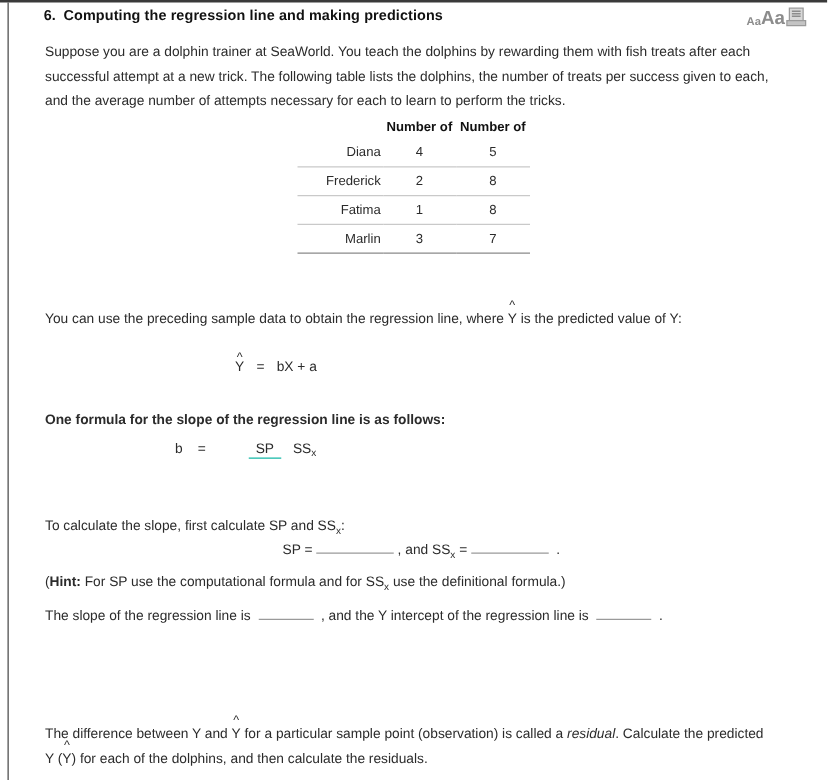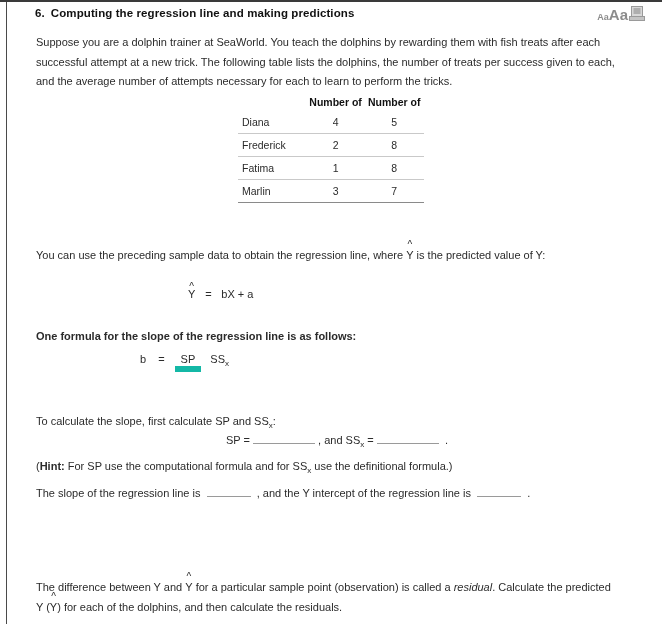--- a/index.html
+++ b/index.html
@@ -170,21 +170,21 @@
     border-bottom: 1.6px solid #555;
     padding-bottom: 4px;
   }
   table.data td {
     padding: 4px 2px 4px 2px;
     text-align: center;
     border-bottom: 1px solid #c9c9c9;
     line-height: 14px;
   }
   table.data td.first {
-    text-align: left;
+    text-align: right;
     padding-left: 4px;
   }
   table.data tr.last td {
     border-bottom: 1.2px solid #8a8a8a;
   }
   .col-a { width: 68px; }
   .col-b { width: 58px; }
   .col-c { width: 60px; }
 
   
@@ -223,22 +223,23 @@
     color: #2b2b2b;
   }
   .frac-b { margin-right: 12px; }
   .frac-eq { margin-right: 10px; }
   .frac {
     display: inline-block;
     text-align: center;
   }
   .frac .num {
     padding: 0 6px 1px 6px;
-    border-bottom: 6px solid #14b8a6;
+    border-bottom: 1px solid #14b8a6;
     line-height: 14px;
+    margin-left: 24px;
   }
   .frac .den {
     padding: 1px 6px 0 6px;
     line-height: 14px;
   }
 
   .sp-line {
     position: absolute;
     left: 226px;
     top: 434px;

